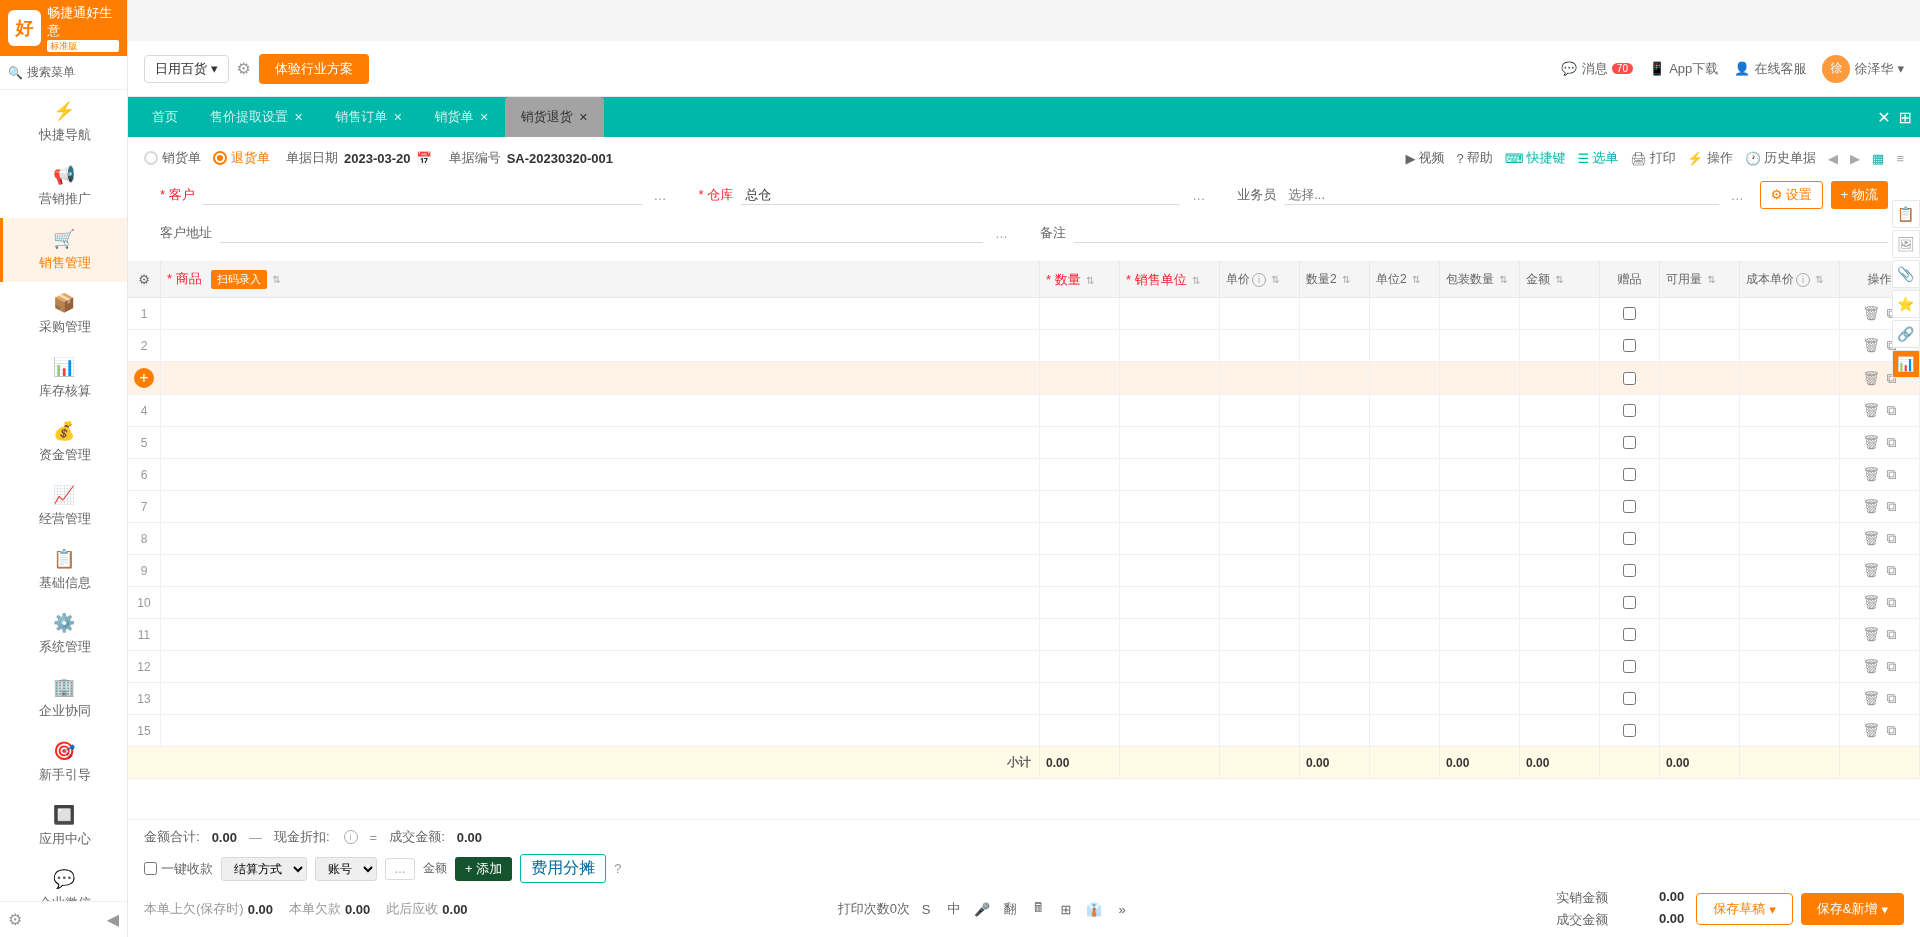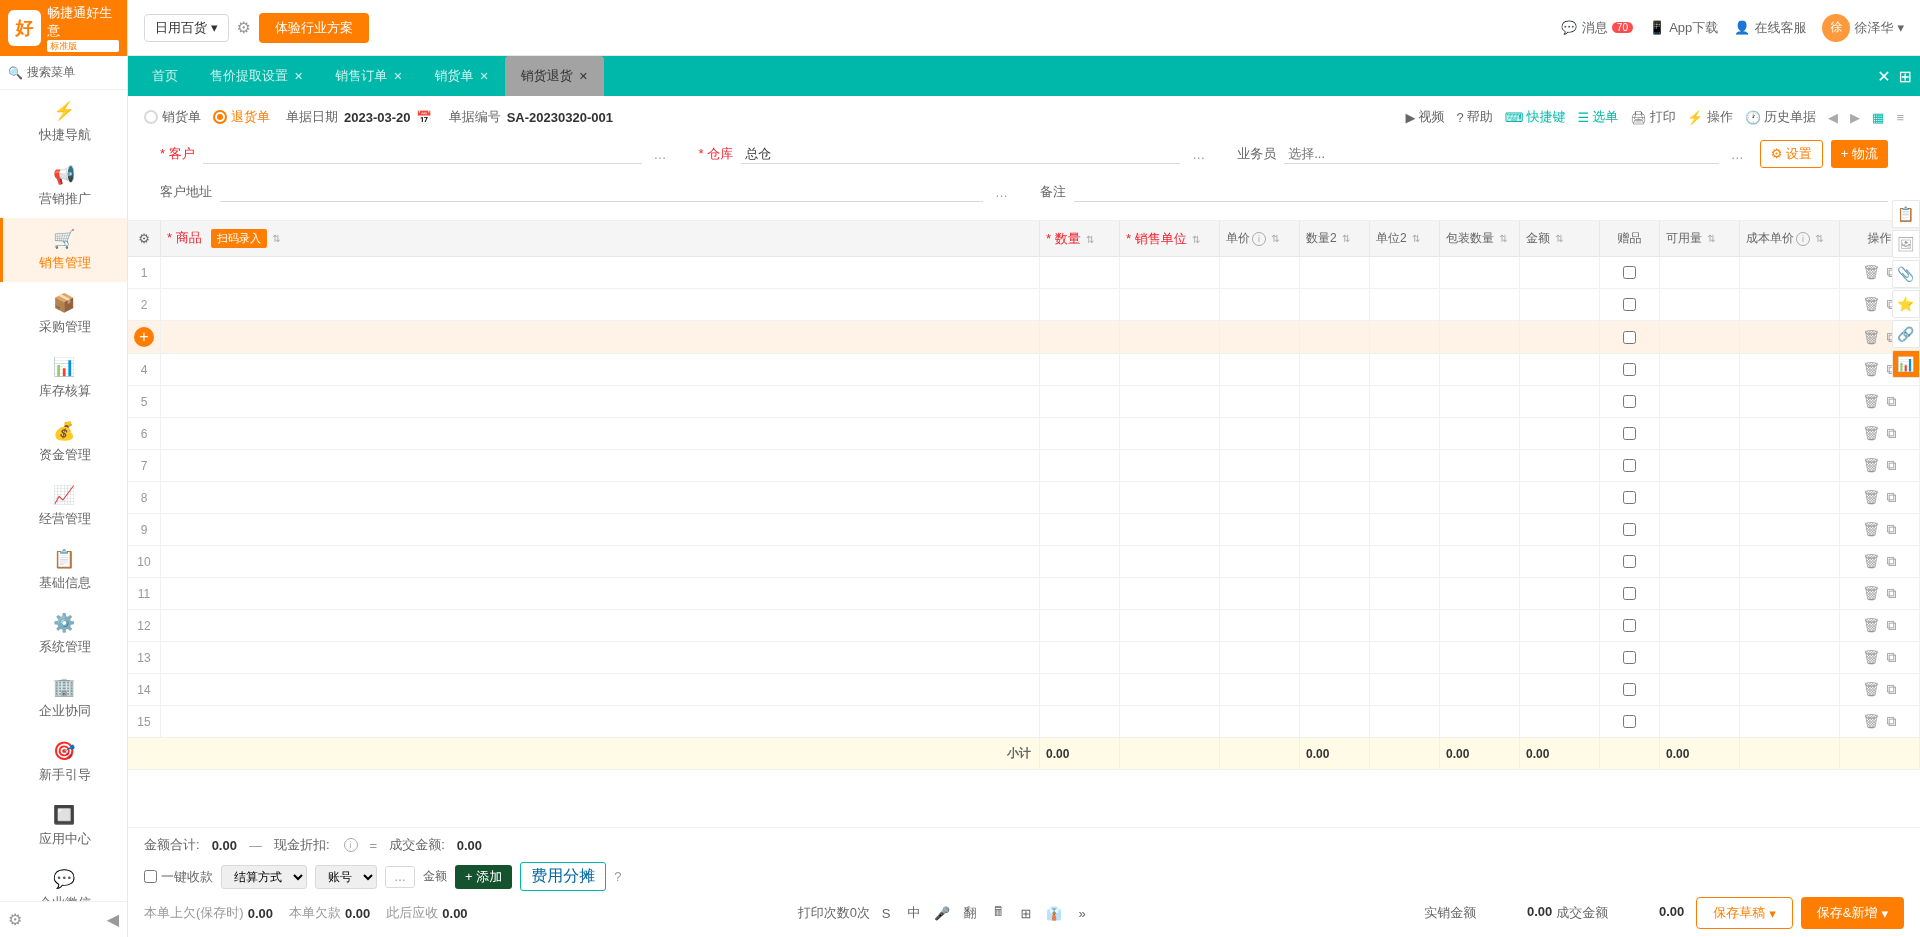--- a/index.html
+++ b/index.html
@@ -14,21 +14,21 @@
     .sidebar-search { display: flex; align-items: center; padding: 8px; border-bottom: 1px solid #f0f0f0; gap: 4px; cursor: pointer; }
     .sidebar-search span { color: #666; font-size: 12px; }
     .sidebar-nav { flex: 1; overflow-y: auto; }
     .sidebar-item { display: flex; flex-direction: column; align-items: center; padding: 10px 4px; cursor: pointer; color: #666; font-size: 11px; gap: 4px; border-left: 3px solid transparent; }
     .sidebar-item.active { background: #fff3e8; color: #ff7d00; border-left: 3px solid #ff7d00; }
     .sidebar-item-icon { font-size: 18px; }
     .sidebar-bottom { padding: 8px; display: flex; justify-content: space-between; border-top: 1px solid #f0f0f0; }
     .sidebar-bottom-btn { color: #999; cursor: pointer; font-size: 16px; }
 
     
-    .main { flex: 1; display: flex; flex-direction: column; overflow: hidden; }
+    .main { flex: 1; display: flex; flex-direction: column; overflow: hidden; margin-top: 41px; }
 
     
     .topbar { height: 56px; background: #fff; display: flex; align-items: center; justify-content: space-between; padding: 0 16px; border-bottom: 1px solid #e8e8e8; flex-shrink: 0; }
     .topbar-left { display: flex; align-items: center; gap: 8px; }
     .topbar-dropdown { display: flex; align-items: center; gap: 4px; border: 1px solid #d9d9d9; padding: 4px 10px; border-radius: 4px; cursor: pointer; color: #333; }
     .topbar-settings { color: #999; cursor: pointer; font-size: 16px; }
     .topbar-trial-btn { background: #ff7d00; color: #fff; border: none; padding: 6px 16px; border-radius: 4px; cursor: pointer; font-size: 13px; }
     .topbar-right { display: flex; align-items: center; gap: 16px; color: #666; }
     .topbar-right-item { display: flex; align-items: center; gap: 4px; cursor: pointer; }
     .topbar-badge { background: #ff4d4f; color: #fff; border-radius: 10px; padding: 0 5px; font-size: 10px; }
@@ -105,21 +105,21 @@
     .footer-bottom { display: flex; align-items: center; justify-content: space-between; padding: 6px 0 0; font-size: 12px; color: #666; }
     .footer-bottom-left { display: flex; gap: 16px; align-items: center; }
     .footer-stat { display: flex; align-items: center; gap: 4px; }
     .footer-stat-label { color: #999; }
     .footer-stat-value { color: #333; font-weight: bold; }
     .footer-bottom-center { display: flex; align-items: center; gap: 4px; }
     .footer-toolbar-icons { display: flex; gap: 4px; }
     .footer-toolbar-icon { width: 24px; height: 24px; display: flex; align-items: center; justify-content: center; cursor: pointer; color: #666; }
 
     
-    .footer-right-panel { display: flex; flex-direction: row; gap: 4px; align-items: flex-end; min-width: 180px; }
+    .footer-right-panel { display: flex; flex-direction: column; gap: 4px; align-items: flex-end; min-width: 180px; }
     .summary-row { display: flex; justify-content: space-between; gap: 16px; font-size: 12px; }
     .summary-label { color: #666; }
     .summary-value { color: #333; font-weight: bold; min-width: 60px; text-align: right; }
 
     
     .save-buttons { display: flex; gap: 8px; }
     .save-draft-btn { border: 1px solid #ff7d00; color: #ff7d00; background: #fff; padding: 6px 16px; border-radius: 4px; cursor: pointer; font-size: 13px; display: flex; align-items: center; gap: 4px; }
     .save-new-btn { background: #ff7d00; color: #fff; border: none; padding: 6px 16px; border-radius: 4px; cursor: pointer; font-size: 13px; display: flex; align-items: center; gap: 4px; }
 
     
@@ -709,44 +709,20 @@
               <td></td>
               <td>
                 <div class="table-actions">
                   <span class="table-action-icon">🗑</span>
                   <span class="table-action-icon">⧉</span>
                 </div>
               </td>
             </tr>
           <tr>
               <td class="row-num">13</td>
-              <td></td>
-              <td></td>
-              <td></td>
-              <td></td>
-              <td></td>
-              <td></td>
-              <td></td>
-              <td></td>
-              <td>
-                <div class="checkbox-cell">
-                  <input type="checkbox" style="">
-                </div>
-              </td>
-              <td></td>
-              <td></td>
-              <td>
-                <div class="table-actions">
-                  <span class="table-action-icon">🗑</span>
-                  <span class="table-action-icon">⧉</span>
-                </div>
-              </td>
-            </tr>
-          <tr>
-              <td class="row-num">14</td>
               <td></td>
               <td></td>
               <td></td>
               <td></td>
               <td></td>
               <td></td>
               <td></td>
               <td></td>
               <td>
                 <div class="checkbox-cell">

